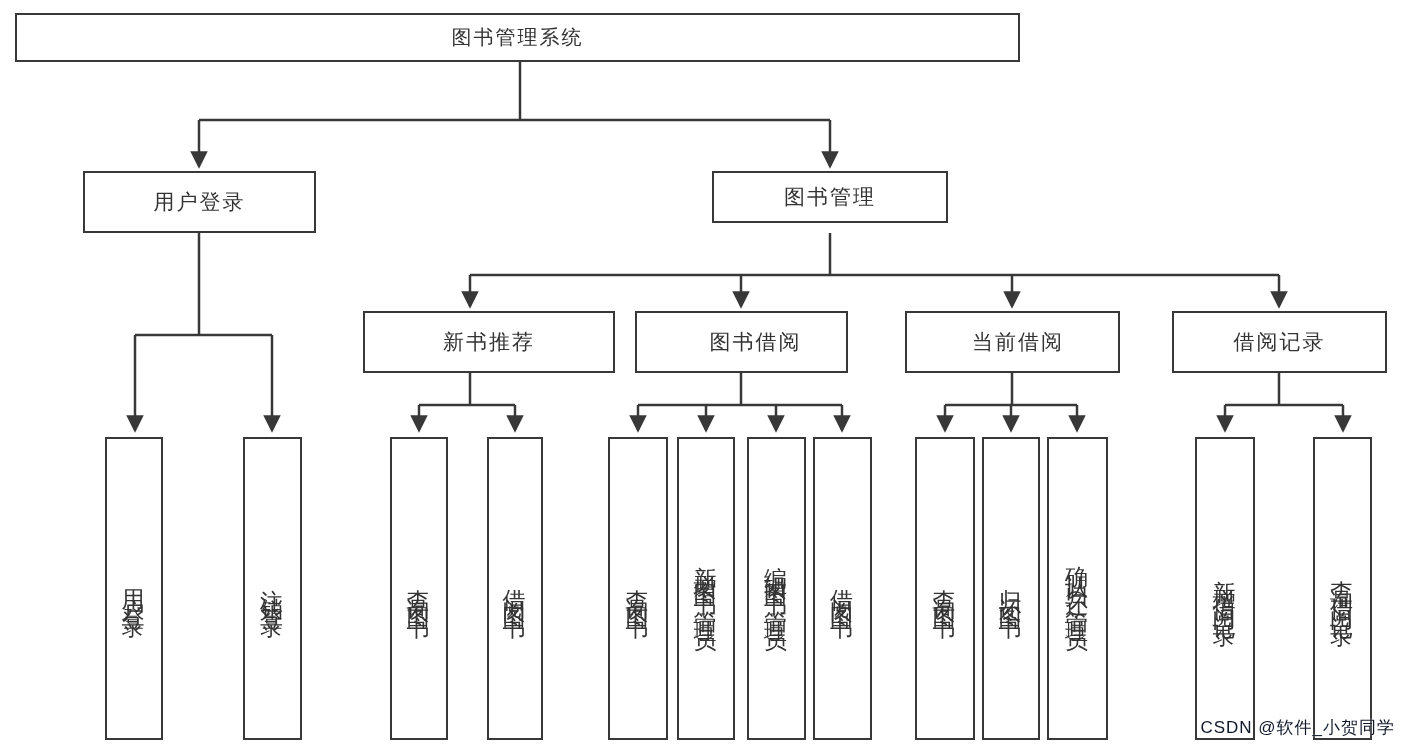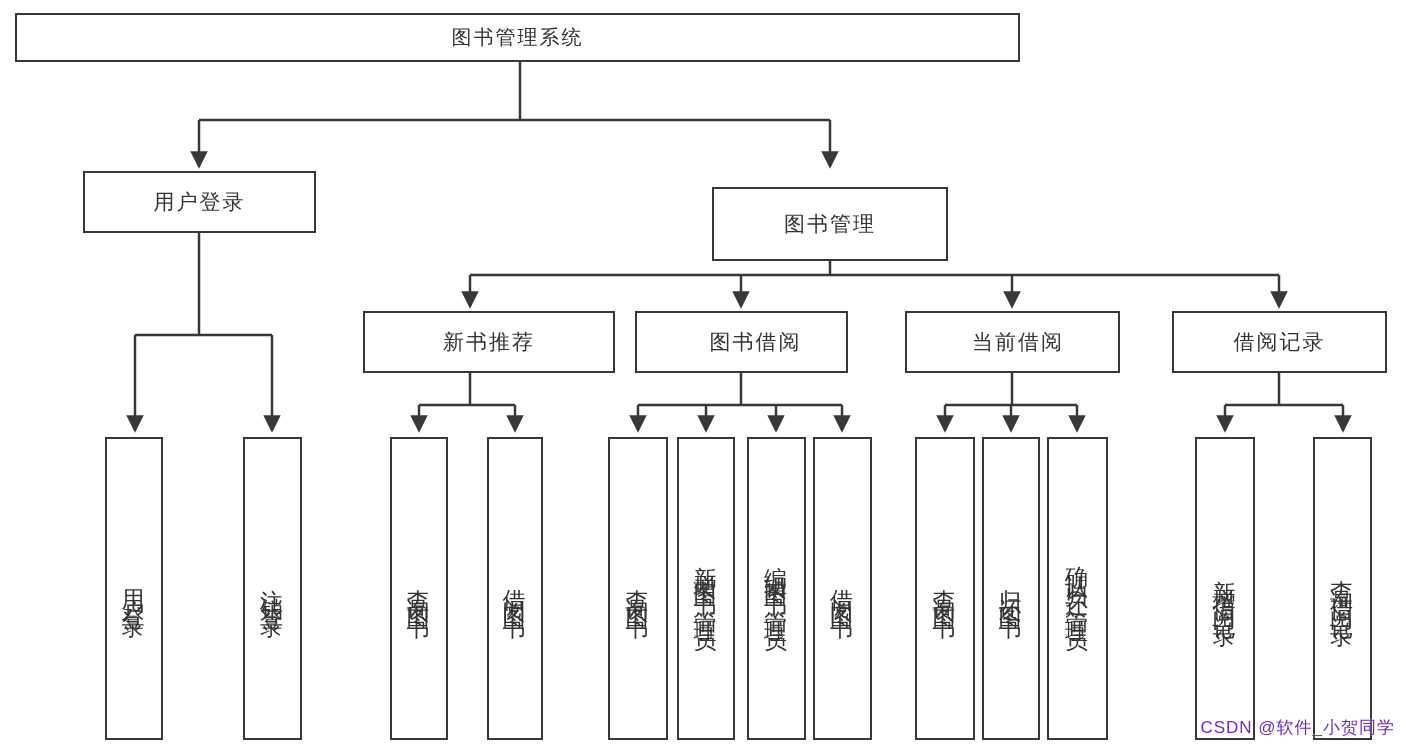--- a/index.html
+++ b/index.html
@@ -30,21 +30,21 @@
     text-orientation:mixed;
     font-size:23px;
     letter-spacing:9px;
     white-space:normal;
   }
   .watermark {
     position:absolute;
     right:10px; bottom:8px;
     font-size:17px;
     letter-spacing:1px;
-    color:#6d28d9;
+    color:#0f172a;
     text-shadow:0 0 2px #ffffff;
     z-index:5;
     text-align:right;
   }
 </style>
 </head>
 <body>
 
 <div class="canvas">
 
@@ -82,21 +82,21 @@
       <path d="M1011 405 V430" marker-end="url(#arw)"></path>
       <path d="M1077 405 V430" marker-end="url(#arw)"></path>
       <path d="M1225 405 V430" marker-end="url(#arw)"></path>
       <path d="M1343 405 V430" marker-end="url(#arw)"></path>
     </g>
   </svg>
 
   <div class="node title" style="left:15px; top:13px; width:1005px; height:49px;">图书管理系统</div>
 
   <div class="node" style="left:83px; top:171px; width:233px; height:62px;">用户登录</div>
-  <div class="node" style="left:712px; top:187px; width:236px; height:74px;">图书管理</div>
+  <div class="node" style="left:712px; top:171px; width:236px; height:52px;">图书管理</div>
 
   <div class="node" style="left:363px; top:311px; width:252px; height:62px;">新书推荐</div>
   <div class="node" style="left:635px; top:311px; width:213px; height:62px;padding-left:28px;">图书借阅</div>
   <div class="node" style="left:905px; top:311px; width:215px; height:62px;padding-left:11px;">当前借阅</div>
   <div class="node" style="left:1172px; top:311px; width:215px; height:62px;">借阅记录</div>
 
   <div class="node leaf" style="left:105px; top:437px; width:58px; height:303px;">用户登录</div>
   <div class="node leaf" style="left:243px; top:437px; width:59px; height:303px;">注销登录</div>
 
   <div class="node leaf" style="left:390px; top:437px; width:58px; height:303px;">查询图书</div>

